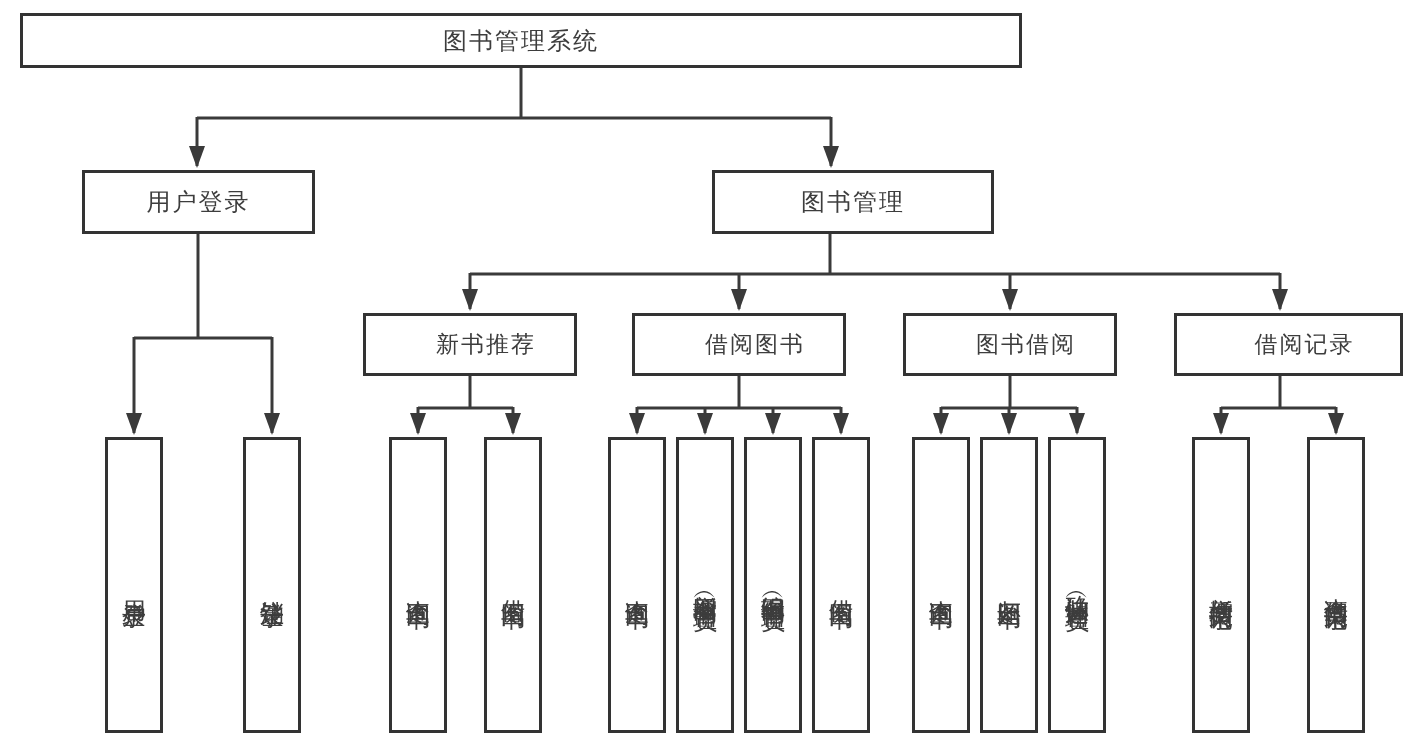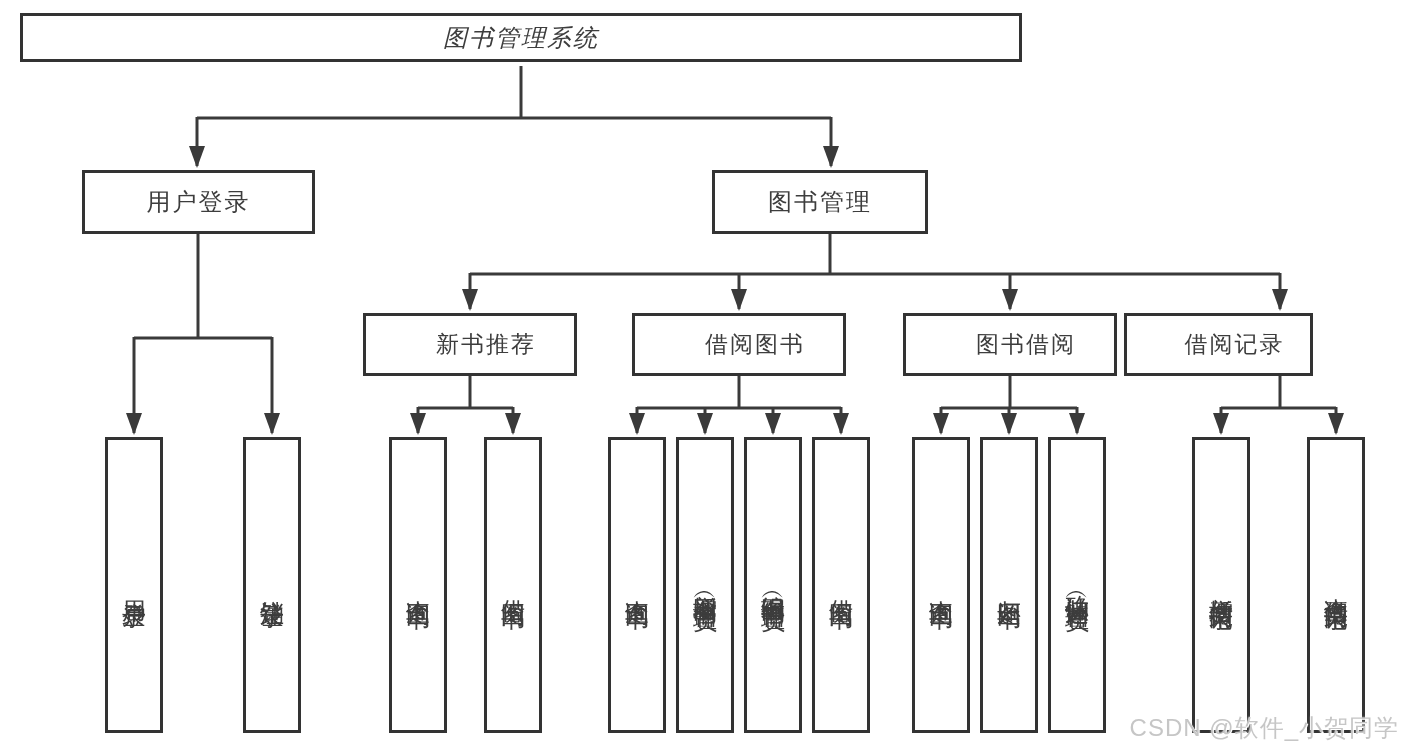--- a/index.html
+++ b/index.html
@@ -21,28 +21,28 @@
     border: 3px solid #333333;
     background: #ffffff;
     display: flex;
     align-items: center;
     justify-content: center;
     font-size: 24px;
     letter-spacing: 2px;
     color: #3d3d3d;
     white-space: nowrap;
   }
-  .root  { left:20px;  top:13px;  width:1002px; height:49px;font-style:italic; }
+  .root  { left:20px;  top:13px;  width:1002px; height:55px; }
   .lvl1a { left:82px;  top:170px; width:233px;  height:64px; }
-  .lvl1b { left:712px; top:170px; width:216px;  height:64px; }
+  .lvl1b { left:712px; top:170px; width:282px;  height:64px; }
   .lvl2  { top:313px; height:63px; font-size:23px;padding-left:32px; }
   .b-rec { left:363px;  width:214px; }
   .b-bor { left:632px;  width:214px; }
   .b-cur { left:903px;  width:214px; }
-  .b-log { left:1124px; width:189px; }
+  .b-log { left:1174px; width:229px; }
 
   .leaf {
     position: absolute;
     box-sizing: border-box;
     top: 437px;
     width: 58px;
     height: 296px;
     border: 3px solid #333333;
     background: #ffffff;
     display: flex;
@@ -181,15 +181,14 @@
     <span>确认归还（管理员）</span>
   </div>
 
   <div class="leaf x12">
     <span>新增借阅记录</span>
   </div>
   <div class="leaf x13">
     <span>查询借阅记录</span>
   </div>
 
-  <div class="watermark">CSDN @软件_小贺同学</div>
 
 </div>
 
 </body></html>

